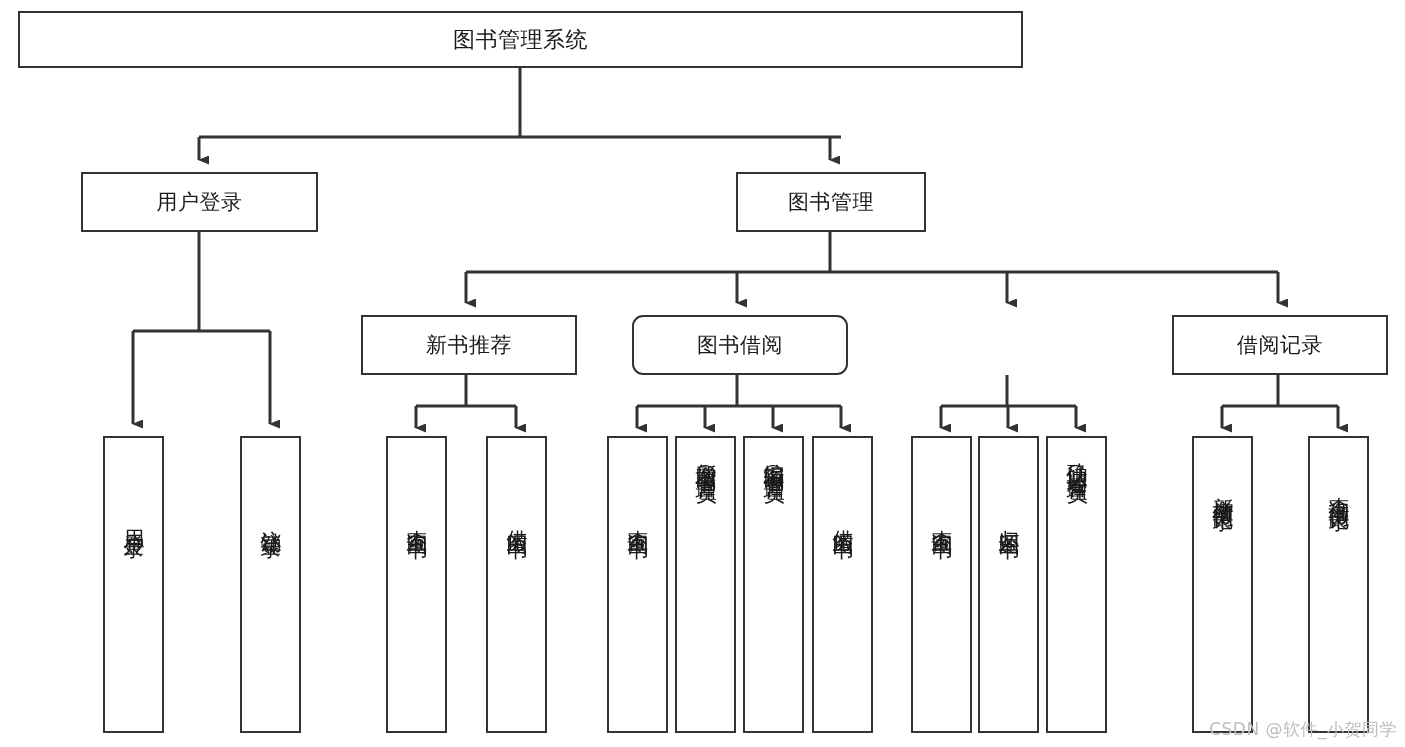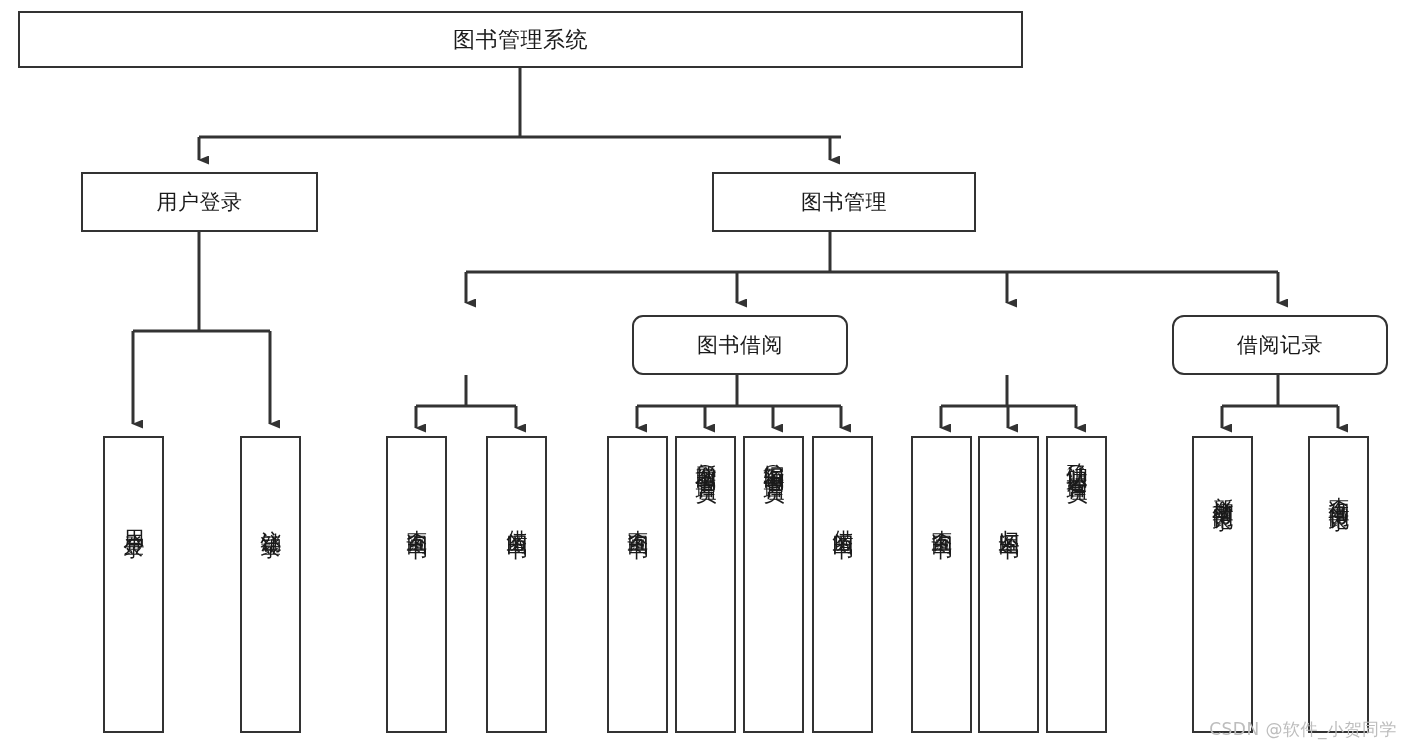--- a/index.html
+++ b/index.html
@@ -132,31 +132,34 @@
   </svg>
 
   <div class="node horizontal root" style="left:18px; top:11px; width:1005px; height:57px;">
     <span class="node-label">图书管理系统</span>
   </div>
 
   <div class="node horizontal" style="left:81px; top:172px; width:237px; height:60px;">
     <span class="node-label">用户登录</span>
   </div>
 
-  <div class="node horizontal" style="left:712px; top:172px; width:264px; height:60px;font-family:Liberation Serif, serif;">
+  <div class="node horizontal" style="left:736px; top:172px; width:190px; height:60px;font-family:Liberation Serif, serif;">
     <span class="node-label">图书管理</span>
   </div>
 
+  <div class="node horizontal" style="left:361px; top:315px; width:216px; height:60px;">
+    <span class="node-label">新书推荐</span>
+  </div>
 
   <div class="node horizontal" style="left:632px; top:315px; width:216px; height:60px;border-radius:11px;">
     <span class="node-label">图书借阅</span>
   </div>
 
 
-  <div class="node horizontal" style="left:1172px; top:315px; width:216px; height:60px;border-radius:12px;">
+  <div class="node horizontal" style="left:1172px; top:315px; width:216px; height:60px;">
     <span class="node-label">借阅记录</span>
   </div>
 
   <div class="node vertical" style="left:103px; top:436px; width:61px; height:297px; padding-top:75px;">
     <span class="node-label">用户登录</span>
   </div>
 
   <div class="node vertical" style="left:240px; top:436px; width:61px; height:297px; padding-top:75px;">
     <span class="node-label">注销登录</span>
   </div>

